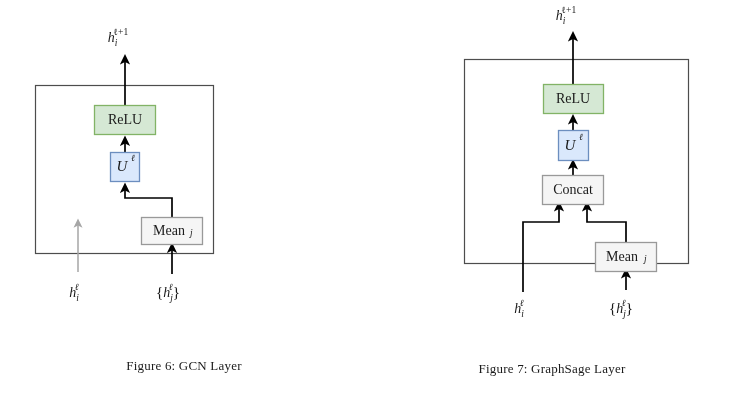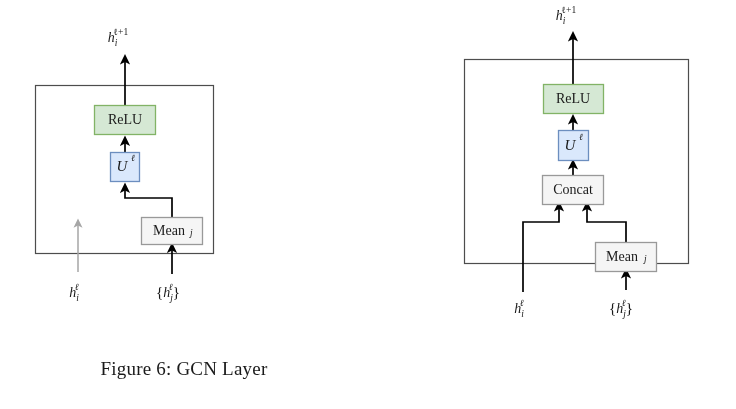--- a/index.html
+++ b/index.html
@@ -32,21 +32,21 @@
   .diagram-svg {
     position: absolute;
     left: 0;
     top: 0;
   }
   .caption {
     position: absolute;
     width: 100%;
     text-align: center;
     font-family: "Liberation Serif", "DejaVu Serif", serif;
-    font-size: 19px;
+    font-size: 13px;
     letter-spacing: 0.2px;
     color: #1a1a1a;
     white-space: nowrap;
   }
   #caption-gcn { top: 358px; left: 0; }
   #caption-graphsage { top: 361px; left: 0; }
 
   
   text {
     font-family: "Liberation Serif", "DejaVu Serif", serif;
@@ -213,15 +213,16 @@
         </text>
       </g>
 
       <g>
         <text class="io-label" x="253" y="313">
           <tspan class="brace">{</tspan><tspan>h</tspan><tspan class="sub" dx="0" dy="4">j</tspan><tspan class="sup" dx="-4" dy="-11">ℓ</tspan><tspan class="brace" dx="0" dy="7">}</tspan>
         </text>
       </g>
     </svg>
 
+    <div class="caption" id="caption-graphsage">Figure 7:  GraphSage Layer</div>
   </div>
 
 </div>
 
 </body></html>

